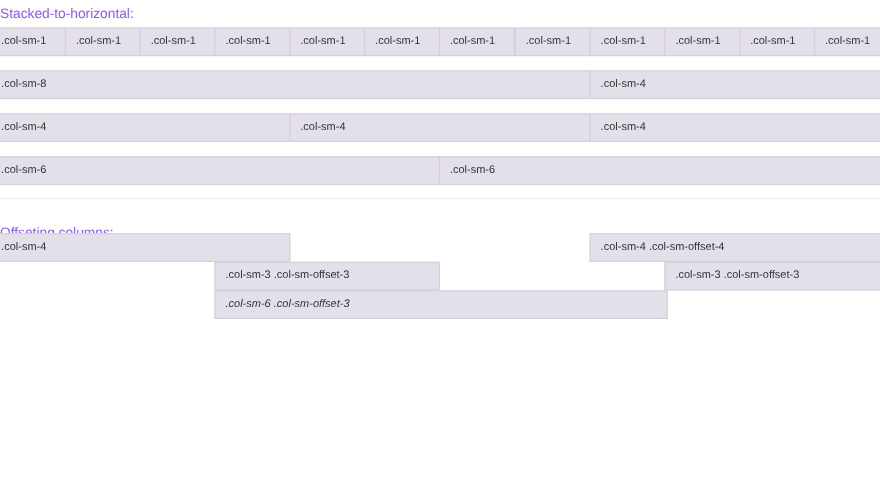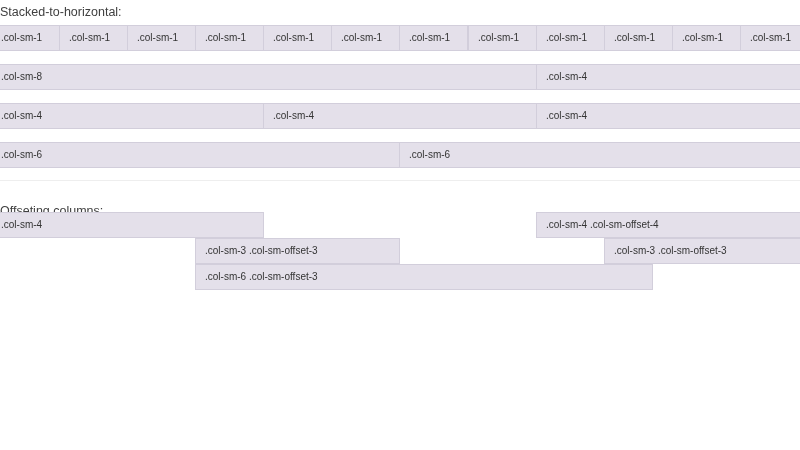--- a/index.html
+++ b/index.html
@@ -1,21 +1,21 @@
 <!DOCTYPE html>
 <html><head>
   <meta charset="utf-8">
   <style>
     html, body { margin: 0; padding: 0; background: #ffffff; }
     body {
       width: 800px; height: 450px; overflow: hidden; position: relative;
       font-family: "Liberation Sans", sans-serif; color: #333;
     }
     .heading {
-      position: absolute; left: 0; font-size: 12.5px; color: #404040;
+      position: absolute; left: 0; font-size: 12.5px; color: #8b5cf6;
     }
     .row { position: absolute; left: -9px; width: 817px; height: 26px; }
     .col {
       position: absolute; top: 0; height: 26px; box-sizing: border-box;
       background: #e4e0ea; border: 1px solid #d2cedb;
       font-size: 10px; line-height: 24px; padding-left: 9px;
       white-space: nowrap; overflow: hidden; color: #333;
     }
     .hr { position: absolute; left: 0; top: 180px; width: 800px; height: 1px; background: #eeeeee; }
   </style>
@@ -63,14 +63,14 @@
   <div class="col" style="left:0px;width:273px;">.col-sm-4</div>
   <div class="col" style="left:545px;width:273px;">.col-sm-4 .col-sm-offset-4</div>
 </div>
 
 <div class="row" style="top:238px;">
   <div class="col" style="left:204px;width:205px;">.col-sm-3 .col-sm-offset-3</div>
   <div class="col" style="left:613px;width:205px;">.col-sm-3 .col-sm-offset-3</div>
 </div>
 
 <div class="row" style="top:264px;">
-  <div class="col" style="left:204px;width:458px;">.col-sm-6 .col-sm-offset-3</div>
+  <div class="col" style="left:204px;width:412px;font-style:italic;">.col-sm-6 .col-sm-offset-3</div>
 </div>
 
 </body></html>

